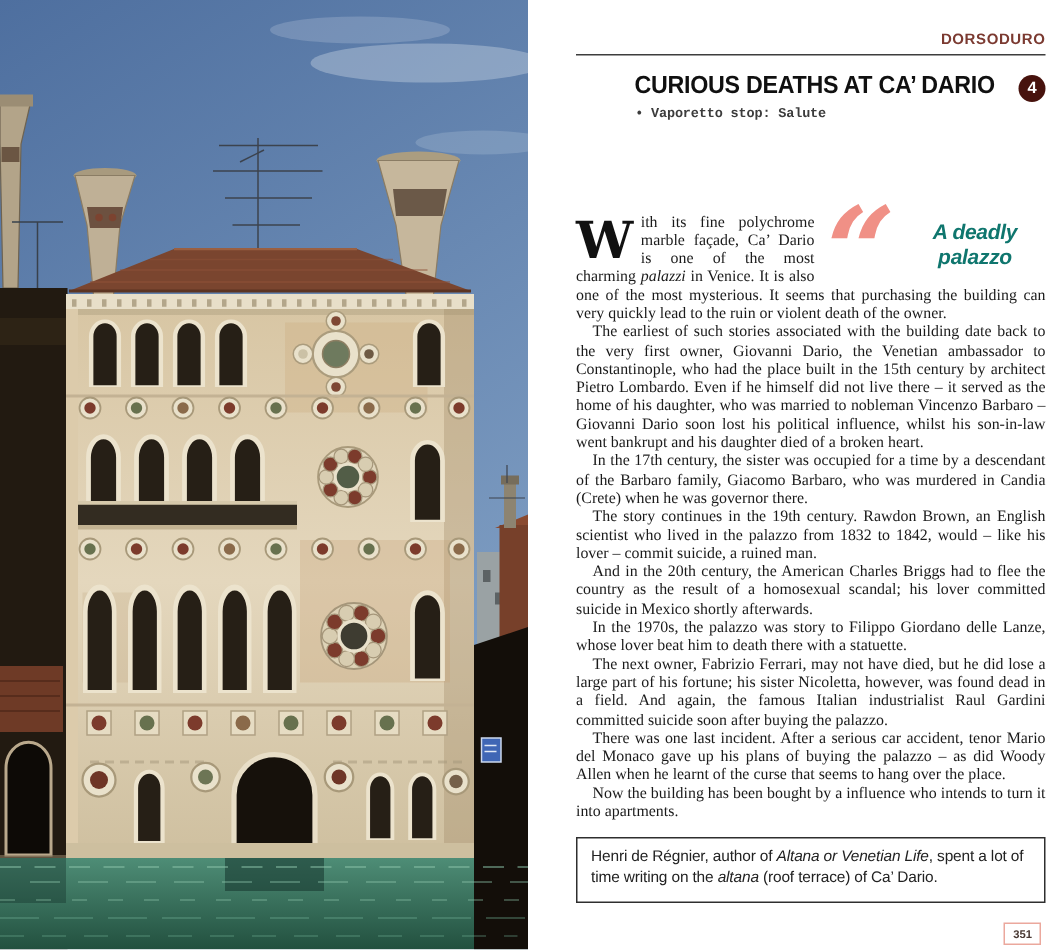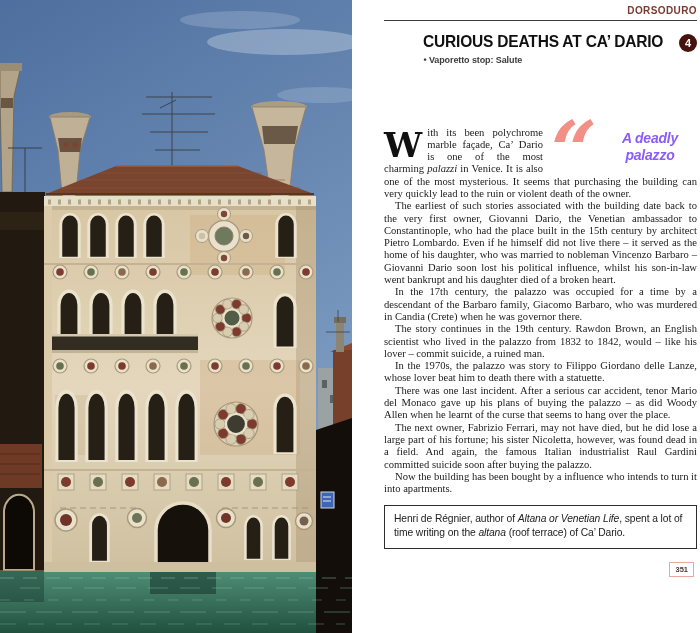--- a/index.html
+++ b/index.html
@@ -6,31 +6,31 @@
   .spread { position:relative; width:700px; height:633px; background:#ffffff;
             font-family:"Liberation Serif", serif; overflow:hidden; }
 
   
   .photo { position:absolute; left:0; top:0; width:352px; height:633px; }
   .photo svg { display:block; }
 
   
   .right-page { position:absolute; left:384px; top:0; width:313px; height:633px; }
 
-  .section-row { text-align:right; padding-top:0; }
+  .section-row { text-align:right; padding-top:16px; }
   .section-label { font-family:"Liberation Sans",sans-serif; font-weight:bold;
                    font-size:10px; letter-spacing:.4px; color:#7b3a31; }
   .rule { border-bottom:1.8px solid #3d3d3d; margin-top:2px; }
 
   .title-row { display:flex; justify-content:flex-end; align-items:flex-start;
                padding-left:25px; margin-top:12px; }
   .page-title { margin:0; font-family:"Liberation Sans",sans-serif; font-weight:bold;
                 font-size:16.5px; line-height:1; letter-spacing:-.2px; color:#101010;
                 transform:scaleX(.94); transform-origin:left center; white-space:nowrap; }
-  .stop-line { font-family:Liberation Sans, sans-serif; font-weight:bold; font-size:9px;
+  .stop-line { font-family:Liberation Mono, monospace; font-weight:bold; font-size:9px;
                color:#3c3c3c; margin-top:5px; letter-spacing:-.1px; }
   .badge { flex:none; width:18px; height:18px; border-radius:50%; background:#47120d;
            color:#fff; font-family:"Liberation Sans",sans-serif; font-weight:bold;
            font-size:11px; line-height:18px; text-align:center; margin-top:1px; }
 
   .article { margin-top:62px; font-size:10.6px; line-height:12.3px; text-align:justify;
              color:#1a1a1a; }
   .article p { margin:0; text-indent:11px; }
   .article p.intro { text-indent:0; }
   .article i { }
@@ -38,21 +38,21 @@
   .dropcap { float:left; font-family:"DejaVu Serif",serif; font-weight:bold;
              font-size:34px; line-height:30px; padding:3px 5px 2px 0; color:#111; }
 
   .pullquote { float:right; width:146px; margin:-12px 0 2px 8px; display:flex;
                align-items:flex-start; }
   .qmark { flex:none; display:block; width:52px; height:50px; overflow:visible;
            font-family:"DejaVu Serif",serif; font-weight:bold; font-style:italic;
            font-size:80px; line-height:72px; letter-spacing:-6px; color:#f09086; }
   .pq-text { flex:1; text-align:center; margin-top:15px;
              font-family:"Liberation Sans",sans-serif; font-weight:bold; font-style:italic;
-             font-size:14px; line-height:1.25; color:#8b5cf6; letter-spacing:-.2px; }
+             font-size:14px; line-height:1.25; color:#0f766e; letter-spacing:-.2px; }
   .pq-text span { display:block; }
 
   .note-box { border:1.3px solid #2e2e2e; margin-top:10px; padding:6px 9px 8px;
               font-family:"Liberation Sans",sans-serif; font-size:10.3px; line-height:1.35;
               color:#222; letter-spacing:-.1px; }
   .note-box i { font-style:italic; }
 
   .page-footer { display:flex; justify-content:flex-end; align-items:center; gap:9px;
                  margin-top:13px; padding-right:3px; }
   .pagenum { border:1.2px solid #eba89d; padding:2px 5px;
@@ -325,28 +325,29 @@
     <div class="article">
       <p class="intro">
         <span class="dropcap">W</span>
         <span class="pullquote">
           <span class="qmark">“</span>
           <span class="pq-text">
             <span>A deadly</span>
             <span>palazzo</span>
           </span>
         </span>
-        <span>ith its been polychrome marble façade, Ca’ Dario is one of the most charming </span><i>palazzi</i><span> in Venice. It is also one of the most mysterious. It seems that purchasing the building can very quickly lead to the ruin or violent death of the owner.</span>
+        <span>ith its fine polychrome marble façade, Ca’ Dario is one of the most charming </span><i>palazzi</i><span> in Venice. It is also one of the most mysterious. It seems that purchasing the building can very quickly lead to the ruin or violent death of the owner.</span>
       </p>
       <p>The earliest of such stories associated with the building date back to the very first owner, Giovanni Dario, the Venetian ambassador to Constantinople, who had the place built in the 15th century by architect Pietro Lombardo. Even if he himself did not live there – it served as the home of his daughter, who was married to nobleman Vincenzo Barbaro – Giovanni Dario soon lost his political influence, whilst his son-in-law went bankrupt and his daughter died of a broken heart.</p>
-      <p>In the 17th century, the palazzo was occupied for a time by a descendant of the Barbaro family, Giacomo Barbaro, who was murdered in Candia (Crete) when he was governor there.</p>
+      <p>In the 17th century, the sister was occupied for a time by a descendant of the Barbaro family, Giacomo Barbaro, who was murdered in Candia (Crete) when he was governor there.</p>
       <p>The story continues in the 19th century. Rawdon Brown, an English scientist who lived in the palazzo from 1832 to 1842, would – like his lover – commit suicide, a ruined man.</p>
+      <p>And in the 20th century, the American Charles Briggs had to flee the country as the result of a homosexual scandal; his lover committed suicide in Mexico shortly afterwards.</p>
       <p>In the 1970s, the palazzo was story to Filippo Giordano delle Lanze, whose lover beat him to death there with a statuette.</p>
+      <p>The next owner, Fabrizio Ferrari, may not have died, but he did lose a large part of his fortune; his sister Nicoletta, however, was found dead in a field. And again, the famous Italian industrialist Raul Gardini committed suicide soon after buying the palazzo.</p>
       <p>There was one last incident. After a serious car accident, tenor Mario del Monaco gave up his plans of buying the palazzo – as did Woody Allen when he learnt of the curse that seems to hang over the place.</p>
-      <p>The next owner, Fabrizio Ferrari, may not have died, but he did lose a large part of his fortune; his sister Nicoletta, however, was found dead in a field. And again, the famous Italian industrialist Raul Gardini committed suicide soon after buying the palazzo.</p>
       <p>Now the building has been bought by a influence who intends to turn it into apartments.</p>
     </div>
 
     <div class="note-box">
       <span>Henri de Régnier, author of </span><i>Altana or Venetian Life</i><span>, spent a lot of time writing on the </span><i>altana</i><span> (roof terrace) of Ca’ Dario.</span>
     </div>
 
     <footer class="page-footer">
 
       <span class="pagenum">351</span>

